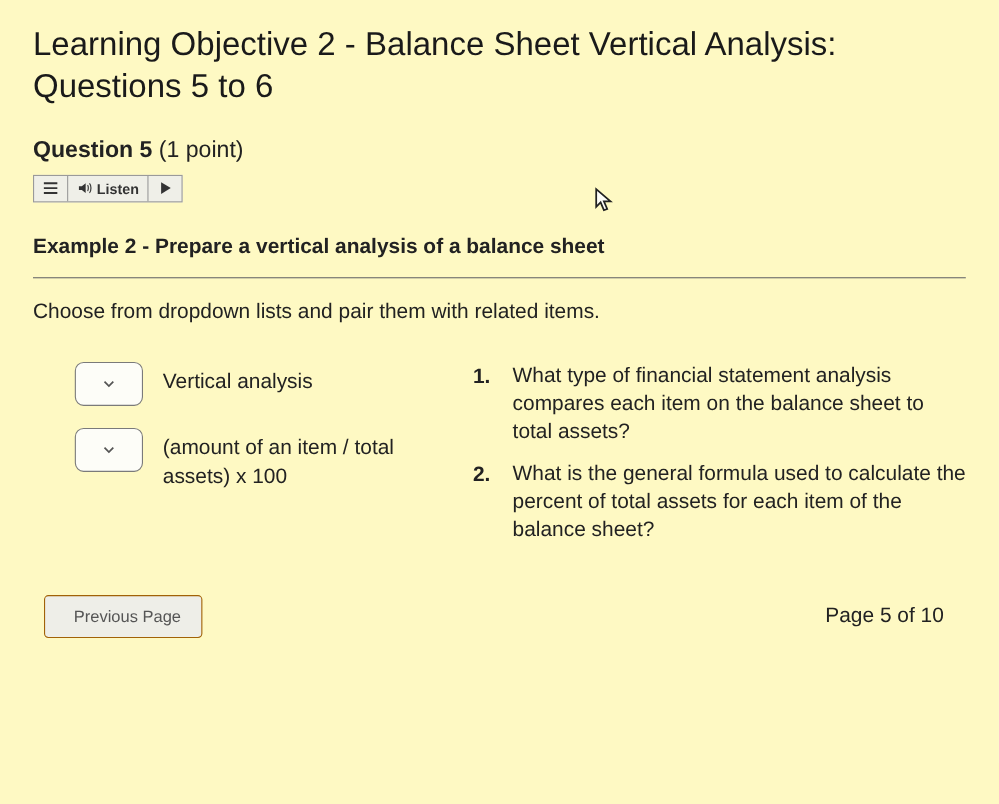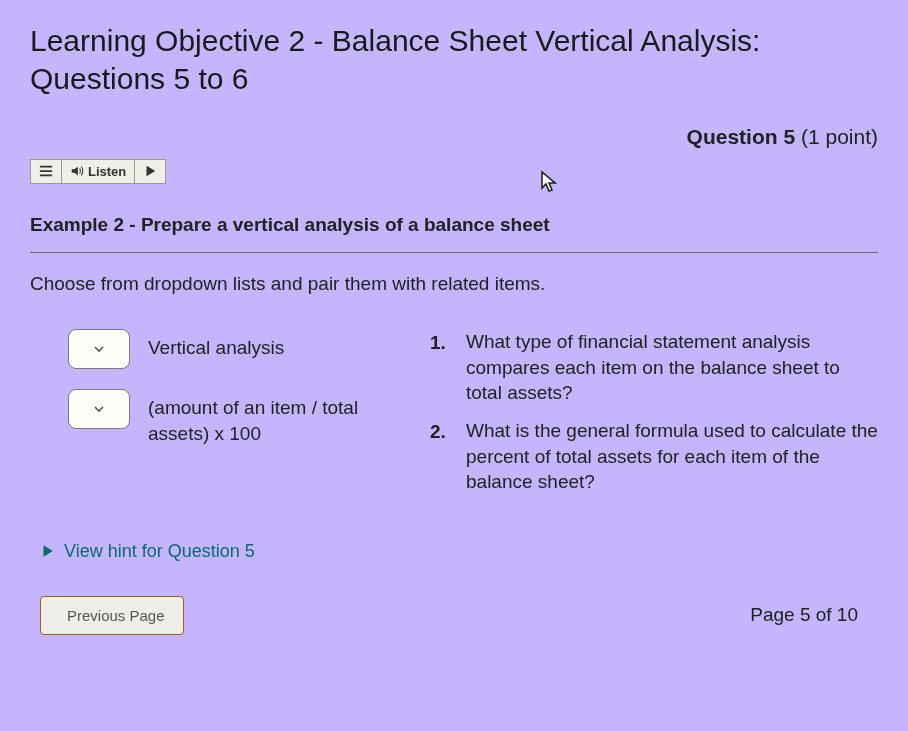--- a/index.html
+++ b/index.html
@@ -6,35 +6,34 @@
   body {
     font-family: "Segoe UI", Arial, sans-serif;
     background: #f5f5f0;
     width: 908px;
     height: 731px;
     overflow: hidden;
     color: #222;
   }
   .page {
     padding: 22px 30px 20px 30px;
-    background: #c4b5fd;
+    background: #fef9c3;
     min-height: 731px;
     position: relative;
   }
   .title {
     font-size: 30px;
     font-weight: 500;
     line-height: 1.25;
     color: #1a1a1a;
     margin-bottom: 28px;
   }
   .qheader {
     font-size: 21px;
     margin-bottom: 10px;
-    text-align: right;
   }
   .qheader .qnum { font-weight: 700; }
   .qheader .pts { font-weight: 400; }
   .toolbar {
     display: inline-flex;
     border: 1px solid #9a9a9a;
     background: #efefe8;
     margin-bottom: 14px;
   }
   .toolbar > * {
@@ -218,26 +217,20 @@
         <span class="num">1.</span>
         <span>What type of financial statement analysis compares each item on the balance sheet to total assets?</span>
       </div>
       <div class="q-item">
         <span class="num">2.</span>
         <span>What is the general formula used to calculate the percent of total assets for each item of the balance sheet?</span>
       </div>
     </div>
   </div>
 
-  <div class="hint">
-    <svg viewBox="0 0 12 12">
-        <path d="M3 1v10l8-5z"></path>
-      </svg>
-    <span>View hint for Question 5</span>
-  </div>
 
   <div class="footer">
     <button class="btn btn-secondary">Previous Page</button>
     <span class="page-indicator">Page 5 of 10</span>
   </div>
 
   <svg class="cursor" width="20" height="24" viewBox="0 0 20 24">
     <path d="M2 2 L2 18 L6 14 L9 21 L12 20 L9 13 L15 13 Z" fill="#fdfdf8" stroke="#222" stroke-width="1.6"></path>
   </svg>
 

